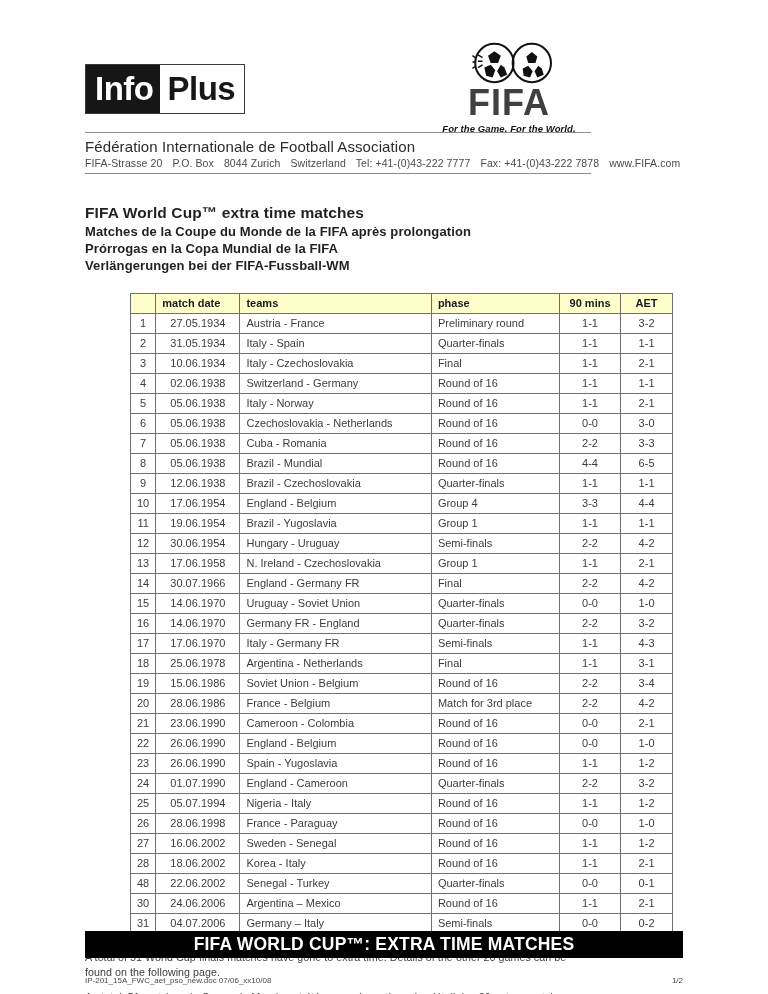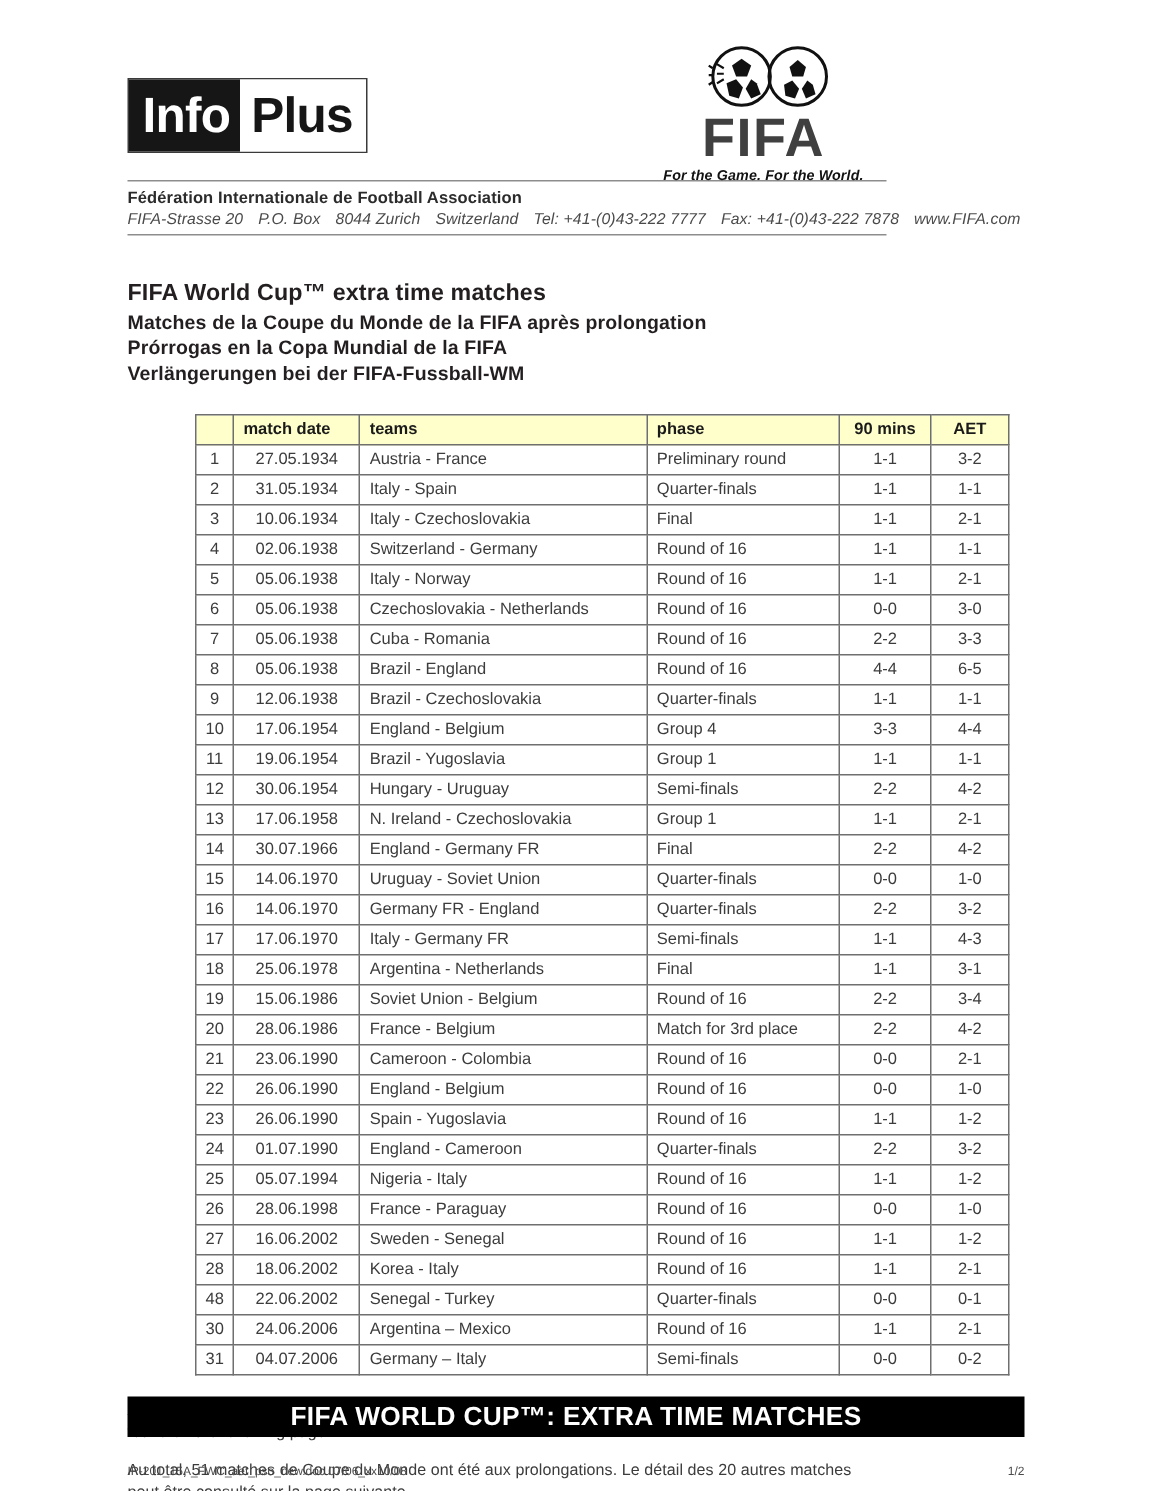--- a/index.html
+++ b/index.html
@@ -15,21 +15,21 @@
     overflow: hidden;
     position: relative;
   }
 
   .page {
     position: absolute;
     left: 0; top: 0;
     width: 676px;
     height: 994px;
     box-sizing: border-box;
-    padding: 4px 85px;
+    padding: 16px 85px;
   }
 
   
   .masthead {
     display: flex;
     align-items: flex-start;
     justify-content: space-between;
     padding-top: 26px;
     height: 90px;
   }
@@ -78,33 +78,33 @@
 
   
   .rule {
     border-top: 1px solid #8d8d8d;
     height: 0;
   }
   .addr {
     padding: 5px 0 4px 0;
   }
   .addr-name {
-    font-size: 11px;
-    font-weight: bold;
+    font-size: 15px;
+    font-weight: normal;
     color: #2b2b2b;
     letter-spacing: 0.1px;
   }
   .addr-line {
     font-size: 10.5px;
     color: #4a4a4a;
     margin-top: 2px;
     letter-spacing: 0.1px;
     white-space: nowrap;
   }
-  .addr-line span { margin-right: 7px; font-style: italic; }
+  .addr-line span { margin-right: 7px; }
 
   
   .titles {
     text-align: left;
     margin-top: 30px;
   }
   .title-1 {
     font-size: 15.5px;
     font-weight: bold;
     color: #231f20;
@@ -312,21 +312,21 @@
             <td class="c-num">7</td>
             <td class="c-date">05.06.1938</td>
             <td class="c-team">Cuba - Romania</td>
             <td class="c-phase">Round of 16</td>
             <td class="c-90">2-2</td>
             <td class="c-aet">3-3</td>
           </tr>
           <tr>
             <td class="c-num">8</td>
             <td class="c-date">05.06.1938</td>
-            <td class="c-team">Brazil - England</td>
+            <td class="c-team">Brazil - Mundial</td>
             <td class="c-phase">Round of 16</td>
             <td class="c-90">4-4</td>
             <td class="c-aet">6-5</td>
           </tr>
           <tr>
             <td class="c-num">9</td>
             <td class="c-date">12.06.1938</td>
             <td class="c-team">Brazil - Czechoslovakia</td>
             <td class="c-phase">Quarter-finals</td>
             <td class="c-90">1-1</td>

